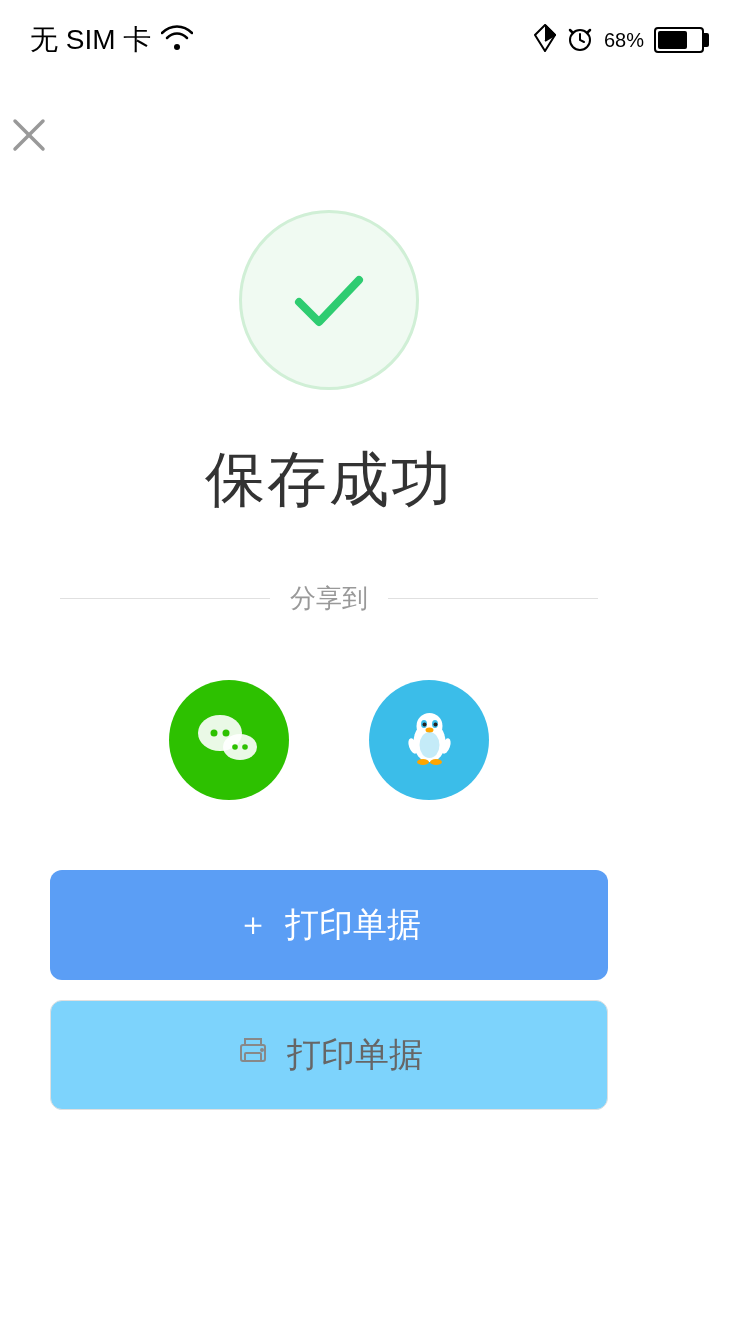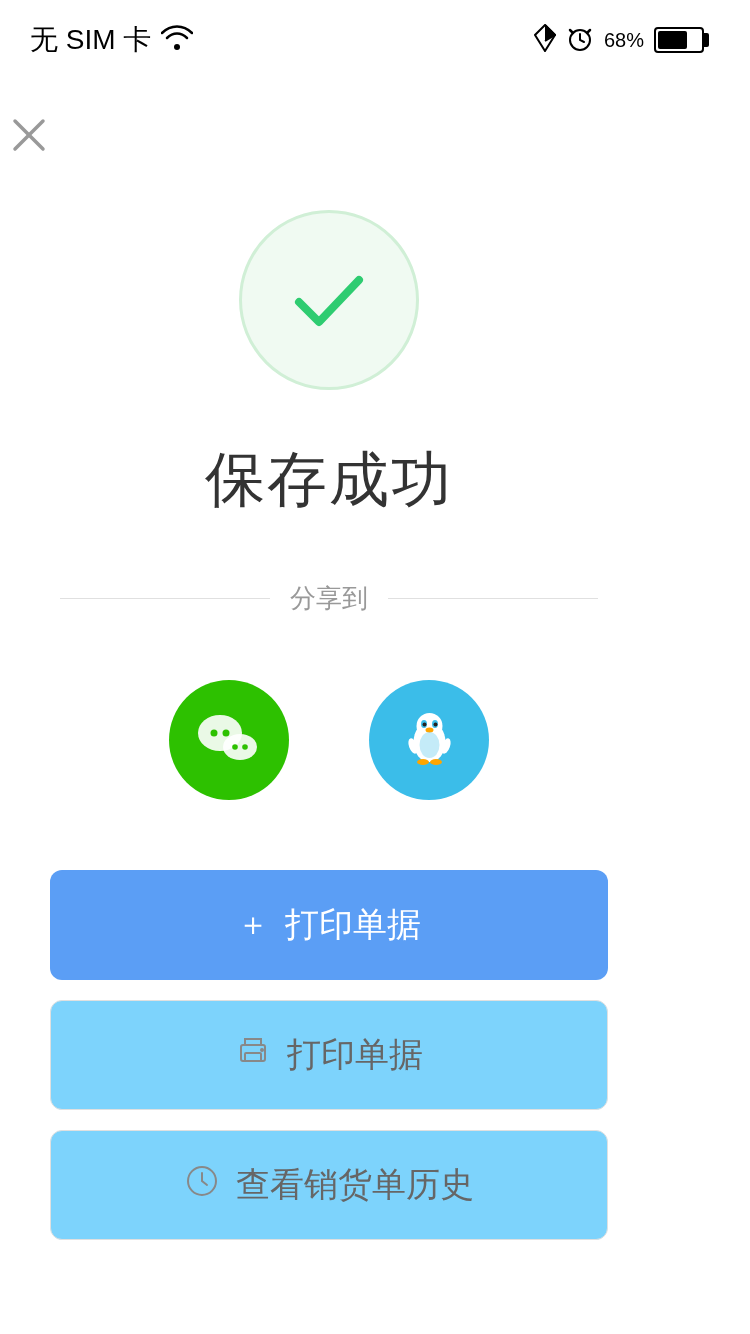--- a/index.html
+++ b/index.html
@@ -356,24 +356,15 @@
         <svg width="36" height="36" viewBox="0 0 36 36" fill="none">
           <rect x="6" y="12" width="24" height="16" rx="2" stroke="#888" stroke-width="2" fill="none"></rect>
           <path d="M10 12V6h16v6" stroke="#888" stroke-width="2" fill="none"></path>
           <rect x="10" y="20" width="16" height="8" rx="1" stroke="#888" stroke-width="2" fill="none"></rect>
           <circle cx="27" cy="17" r="2" fill="#888"></circle>
         </svg>
       </span>
       <span>打印单据</span>
     </button>
 
-    <button class="action-btn btn-secondary">
-      <span class="btn-icon">
-        <svg width="36" height="36" viewBox="0 0 36 36" fill="none">
-          <circle cx="18" cy="18" r="14" stroke="#888" stroke-width="2" fill="none"></circle>
-          <path d="M18 10v8l5 4" stroke="#888" stroke-width="2" stroke-linecap="round" fill="none"></path>
-        </svg>
-      </span>
-      <span>查看销货单历史</span>
-    </button>
   </div>
 
 </div>
 
 </body></html>

